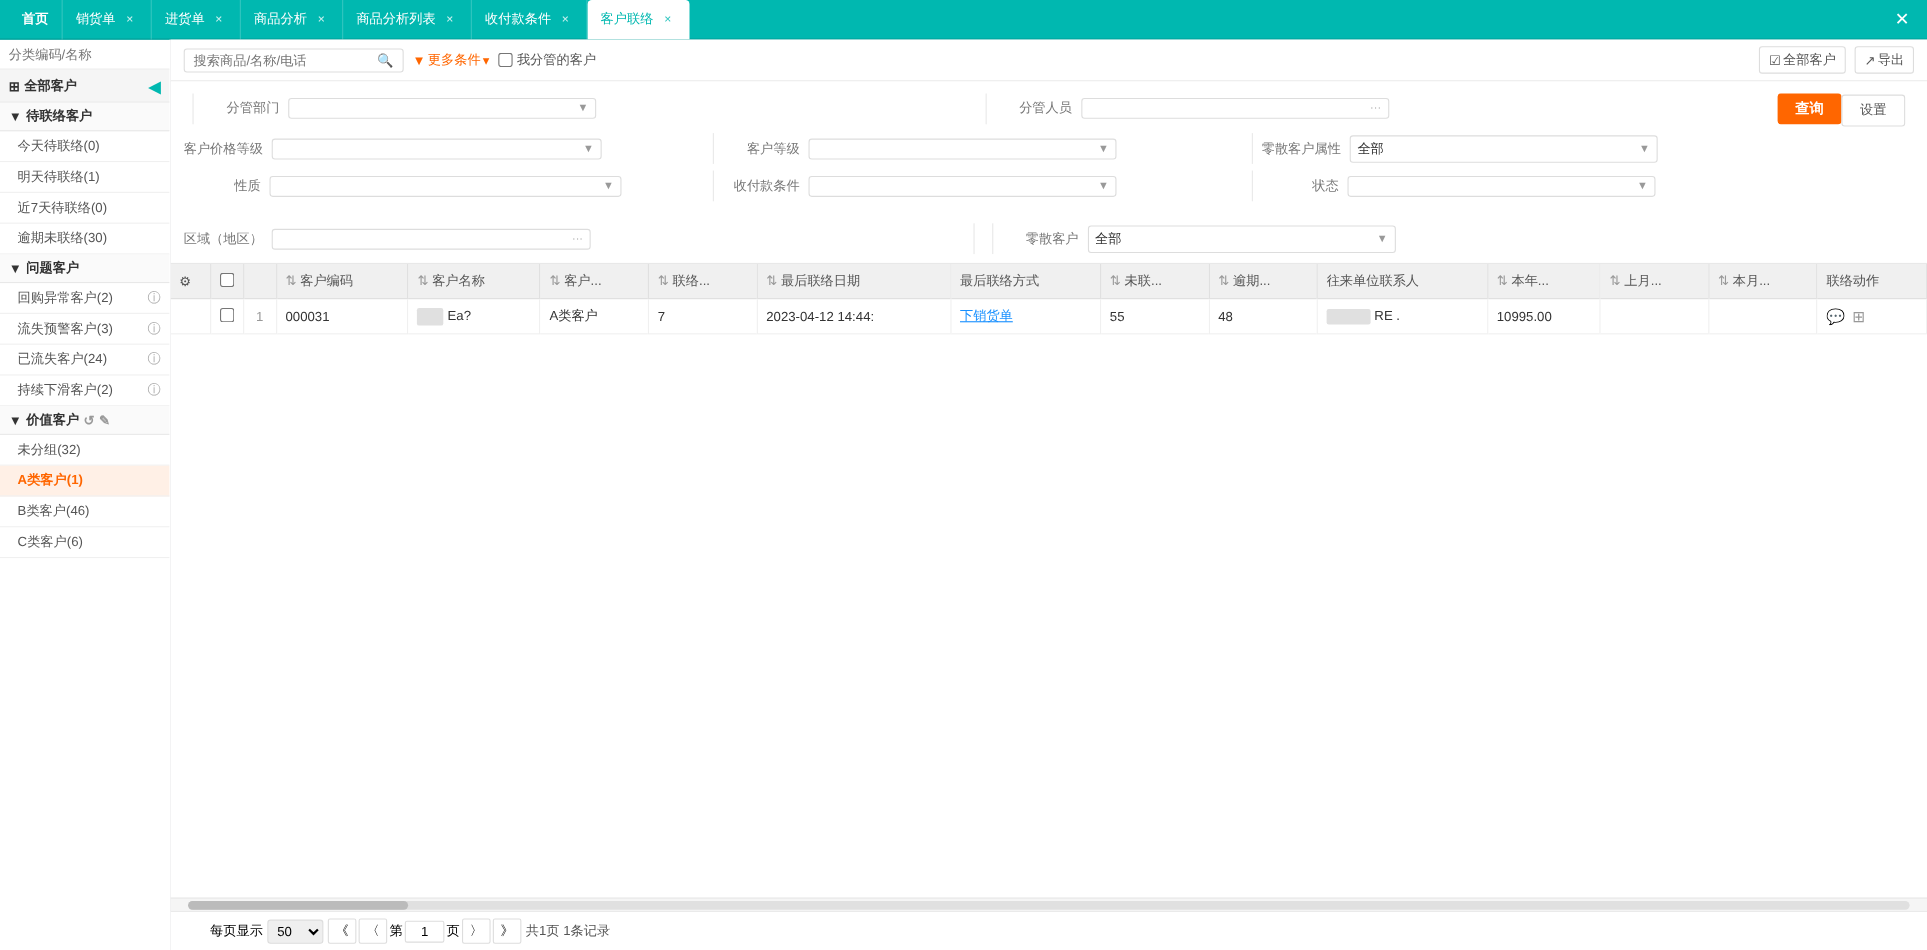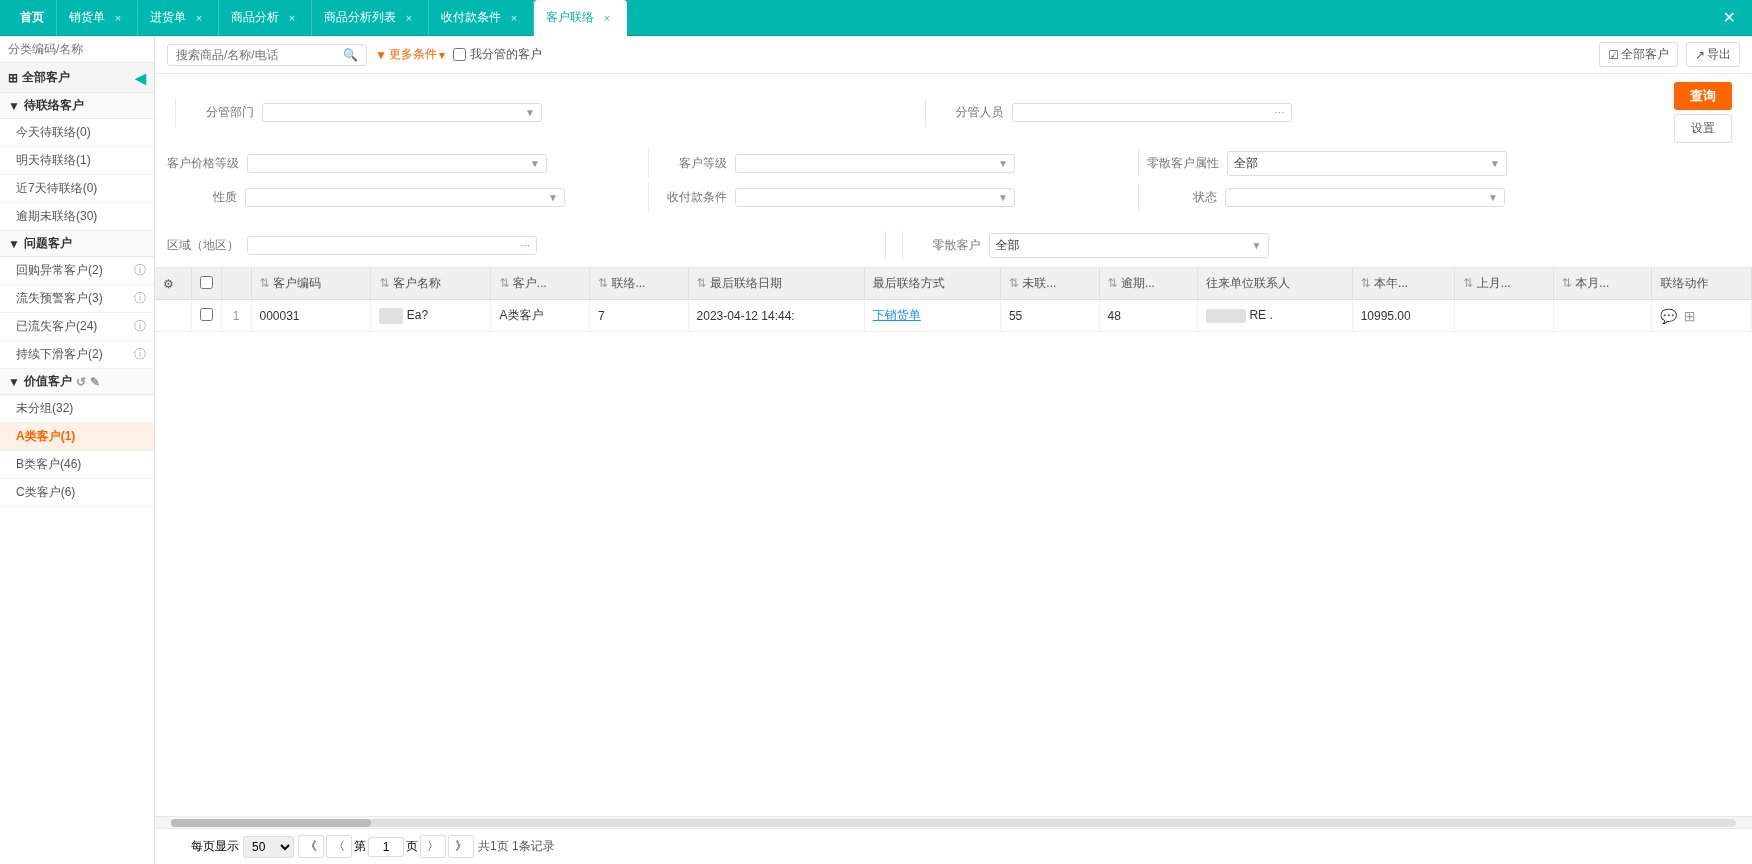--- a/index.html
+++ b/index.html
@@ -109,21 +109,21 @@
     .filter-divider { width: 1px; background: #e8e8e8; height: 28px; margin: 0 8px; }
     .btn-query {
       background: #ff6600; color: #fff; border: none; border-radius: 3px;
       padding: 5px 16px; cursor: pointer; font-size: 13px; font-weight: bold;
     }
     .btn-settings {
       background: #fff; color: #555; border: 1px solid #ddd; border-radius: 3px;
       padding: 5px 16px; cursor: pointer; font-size: 12px; margin-top: 4px; display: block; text-align: center;
     }
     .btn-area {
-      display: flex; flex-direction: column; align-items: center; padding: 0 8px;
+      display: flex; flex-direction: row; align-items: center; padding: 0 8px;
     }
 
     
     .table-container {
       flex: 1; overflow: auto; background: #fff; margin: 0;
     }
     table {
       width: 100%; border-collapse: collapse; font-size: 12px;
     }
     table thead tr {

